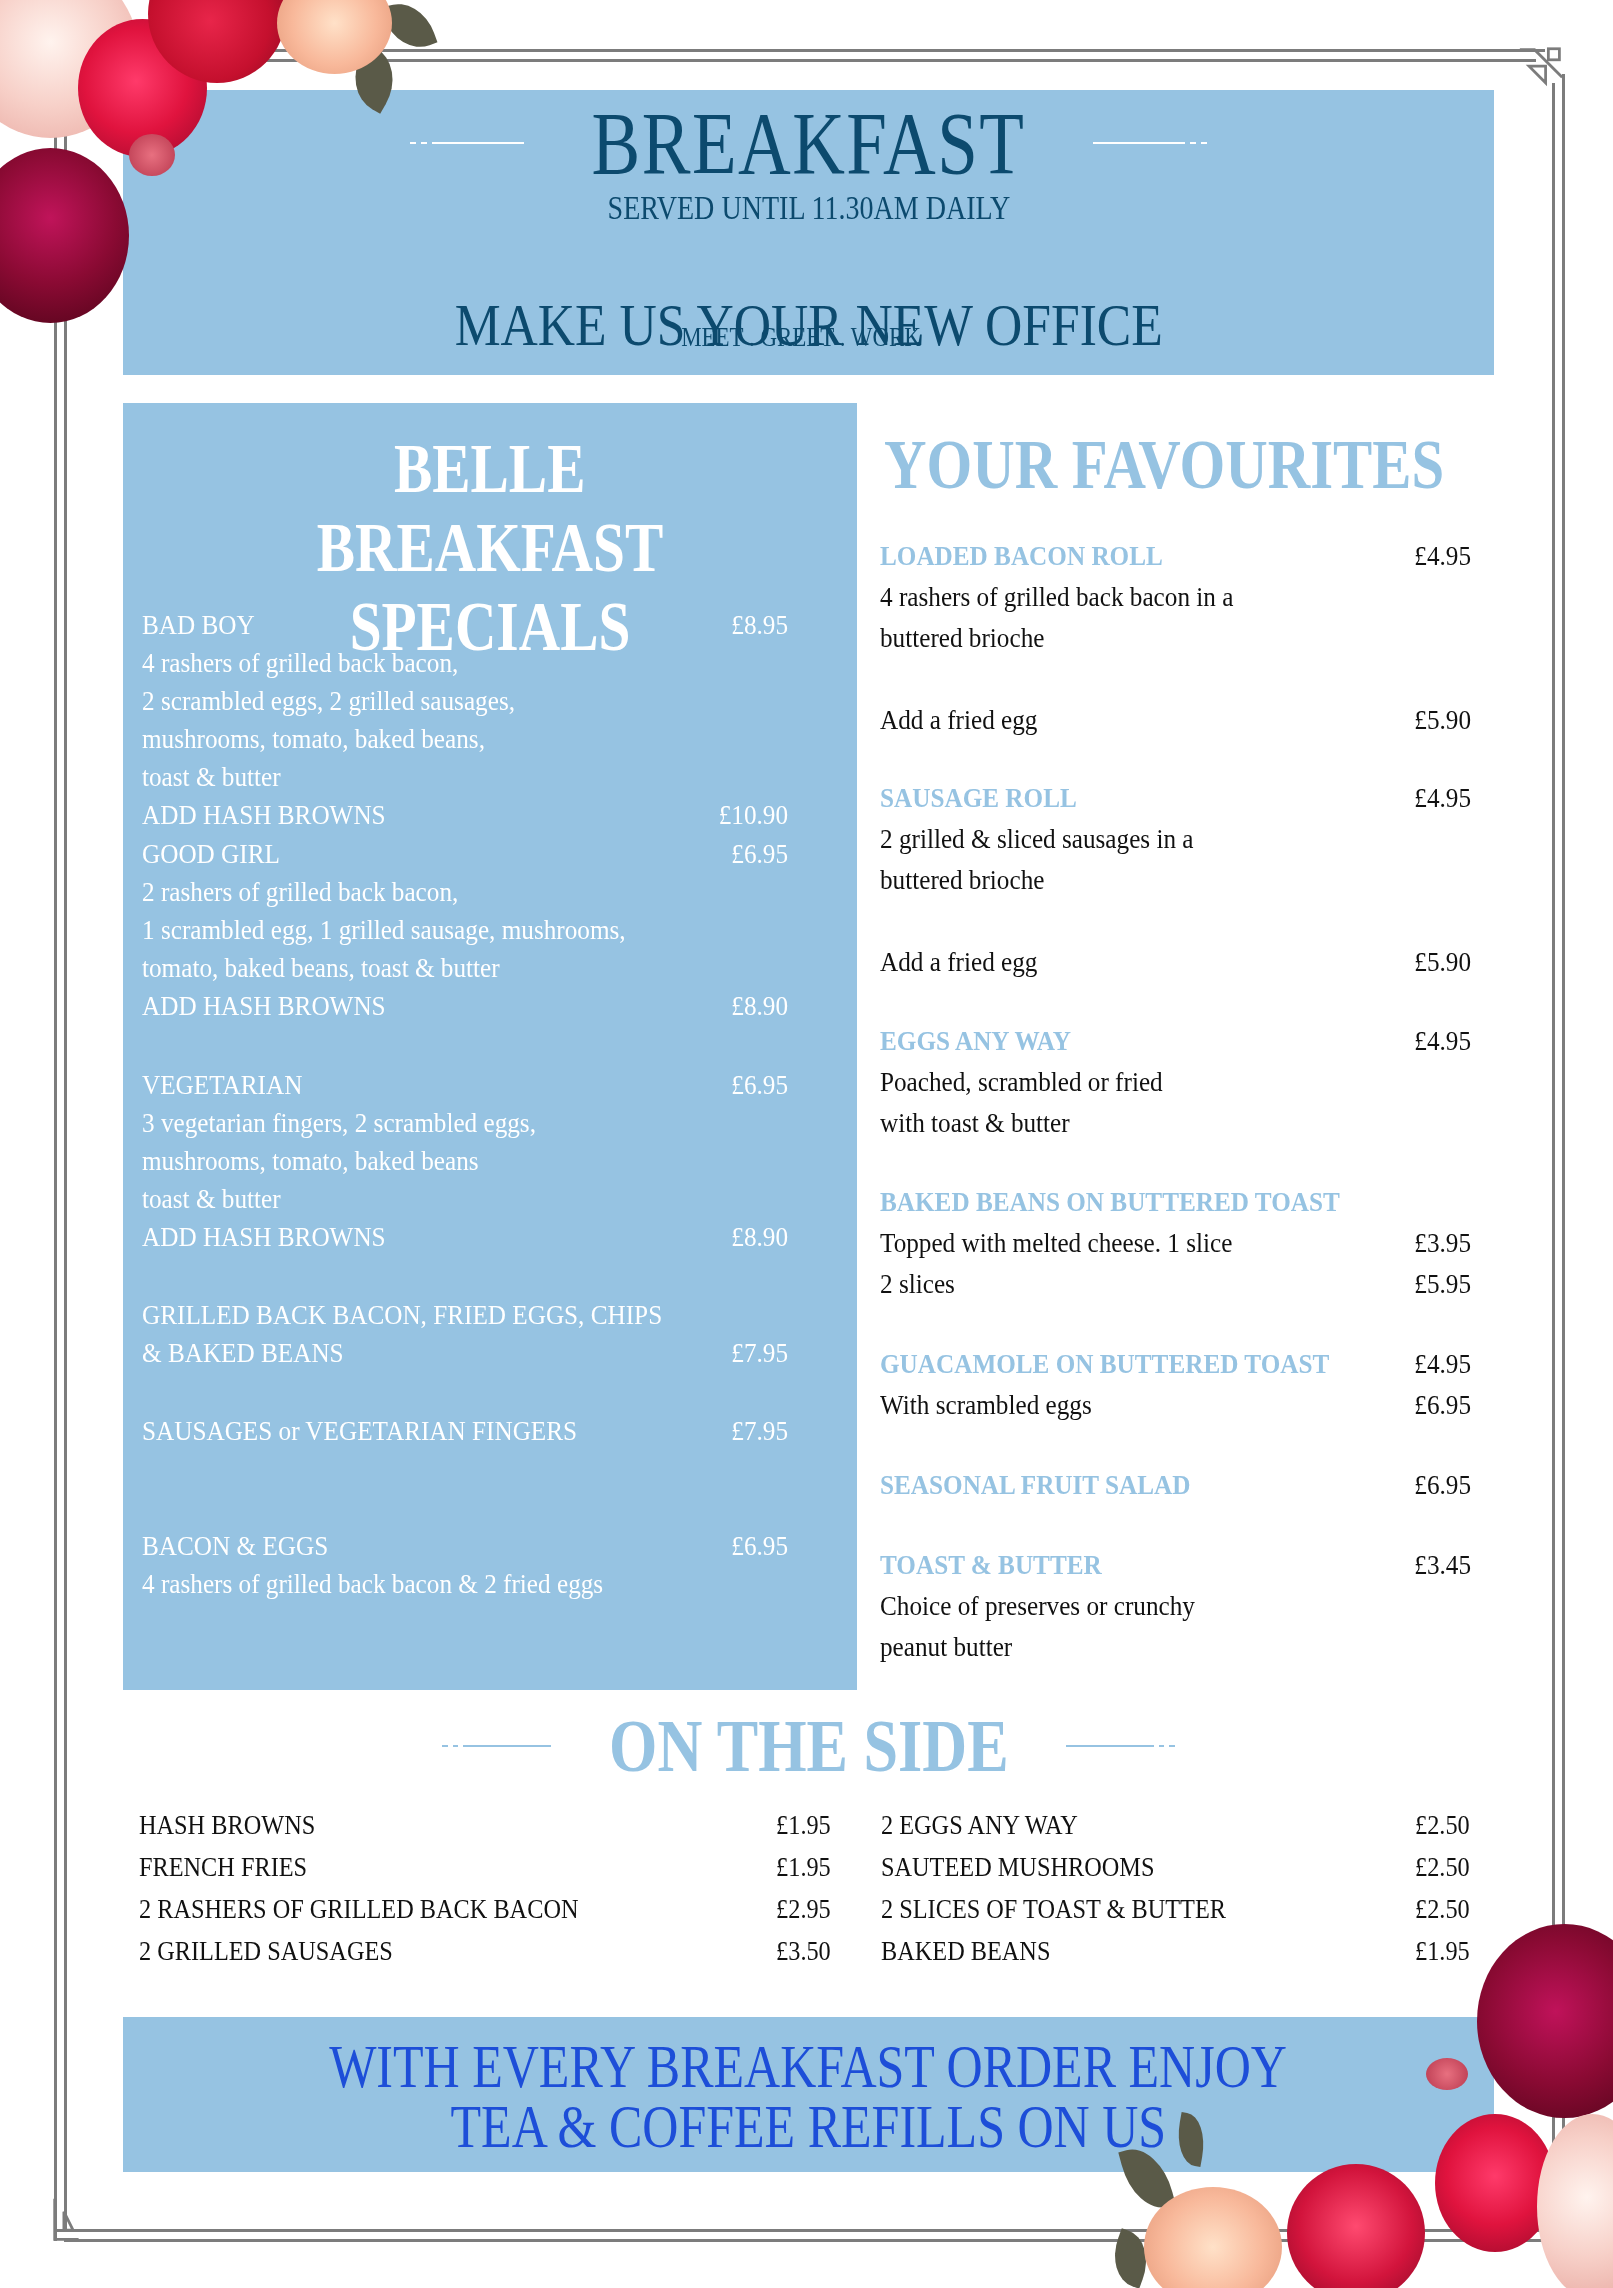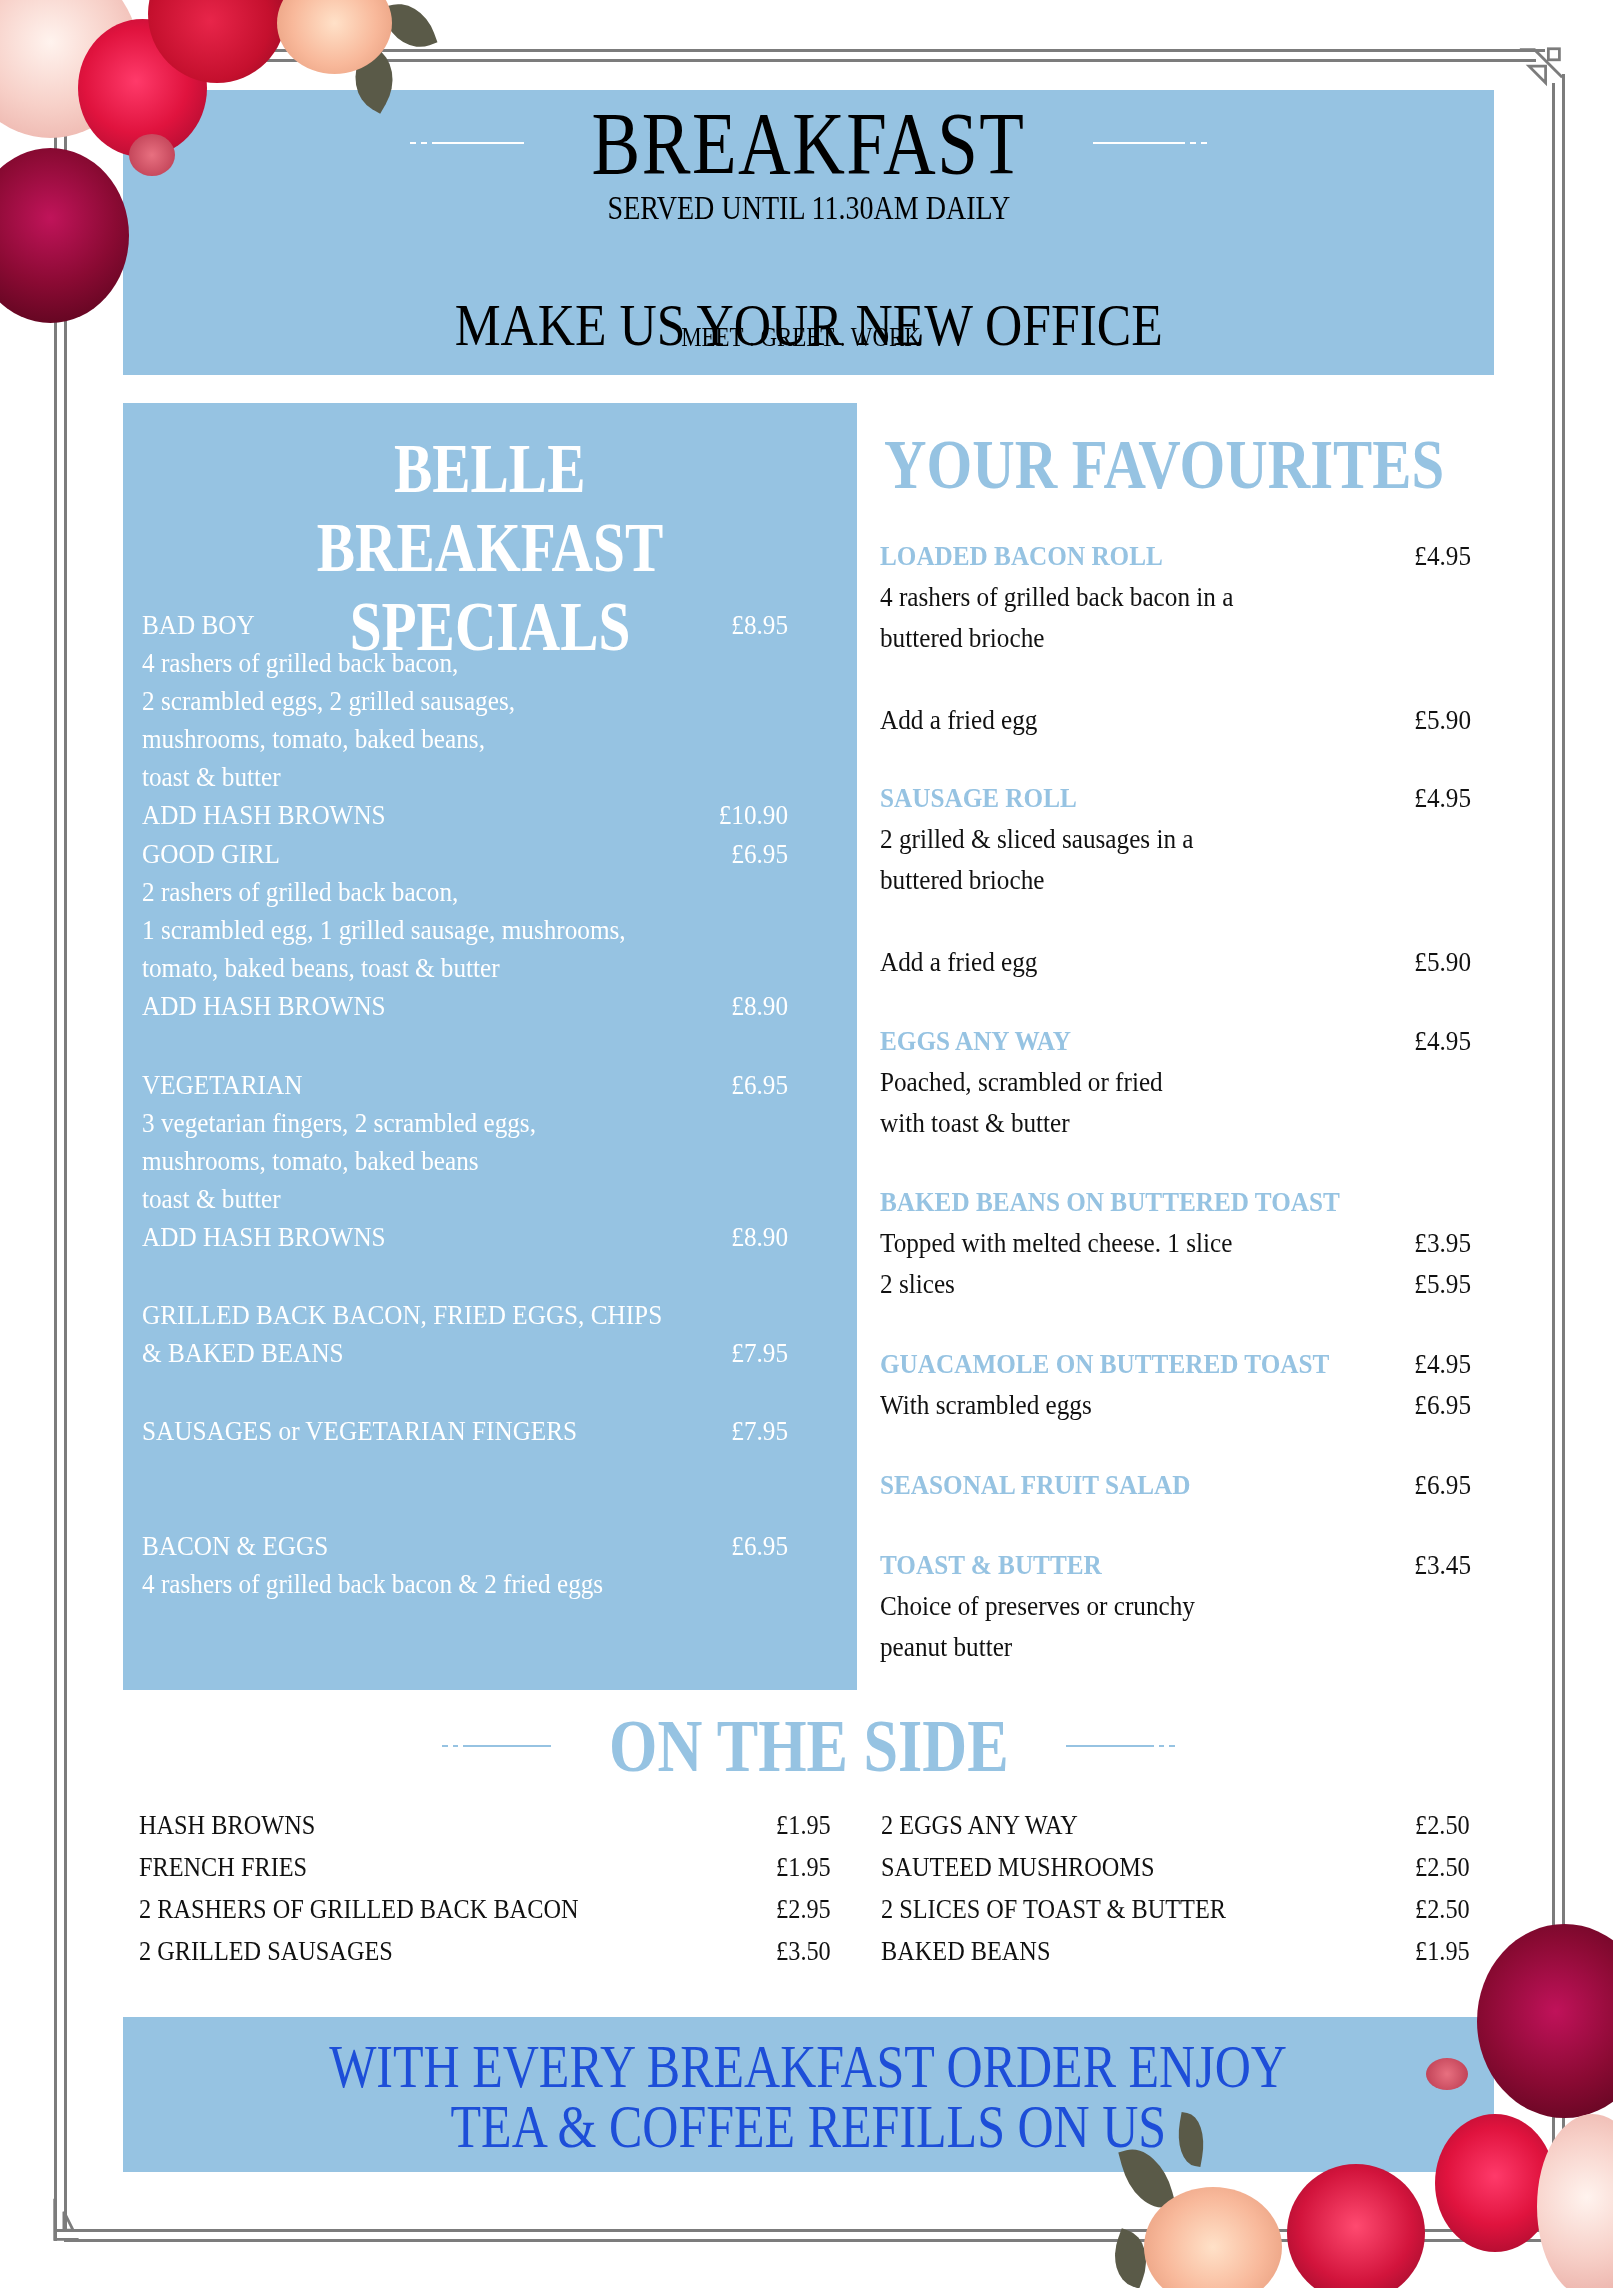--- a/index.html
+++ b/index.html
@@ -3,21 +3,21 @@
 <meta charset="utf-8">
 <style>
   html, body { margin:0; padding:0; }
   body { width:1613px; height:2289px; background:#ffffff; position:relative; overflow:hidden;
          font-family:"Liberation Serif","DejaVu Serif",serif; }
   .abs { position:absolute; }
   
   .frame-line { position:absolute; background:#7c7c7c; }
   .blue-box { position:absolute; background:#96c3e2; }
   
-  .hdr { left:123px; top:90px; width:1371px; height:285px; text-align:center; color:#000000; }
+  .hdr { left:123px; top:90px; width:1371px; height:285px; text-align:center; color:#0c4a6e; }
   .hdr-title-row { position:absolute; left:0; right:0; top:9.2px; height:88px; display:flex; justify-content:center; align-items:center; gap:20px; }
   .hdr-title { font-size:89px; letter-spacing:1.8px; line-height:1; transform:scaleX(0.82); display:inline-block; }
   .deco-line { display:flex; align-items:center; gap:4.6px; }
   .deco-line .long { width:92px; height:1.8px; background:#fff; }
   .deco-line .dot { width:6.5px; height:1.8px; background:#fff; }
   .hdr-sub { position:absolute; left:0; right:0; top:102px; font-size:33px; line-height:1; }
   .hdr-sub span, .hdr-tag span { display:inline-block; transform:scaleX(0.85); }
   .hdr-main { position:absolute; left:0; right:0; top:164px; font-size:60px; line-height:1;margin-top:41px; }
   .hdr-main span { display:inline-block; transform:scaleX(0.86); }
   .hdr-tag { position:absolute; left:0; right:16px; top:234px; font-size:27px; line-height:1; }

